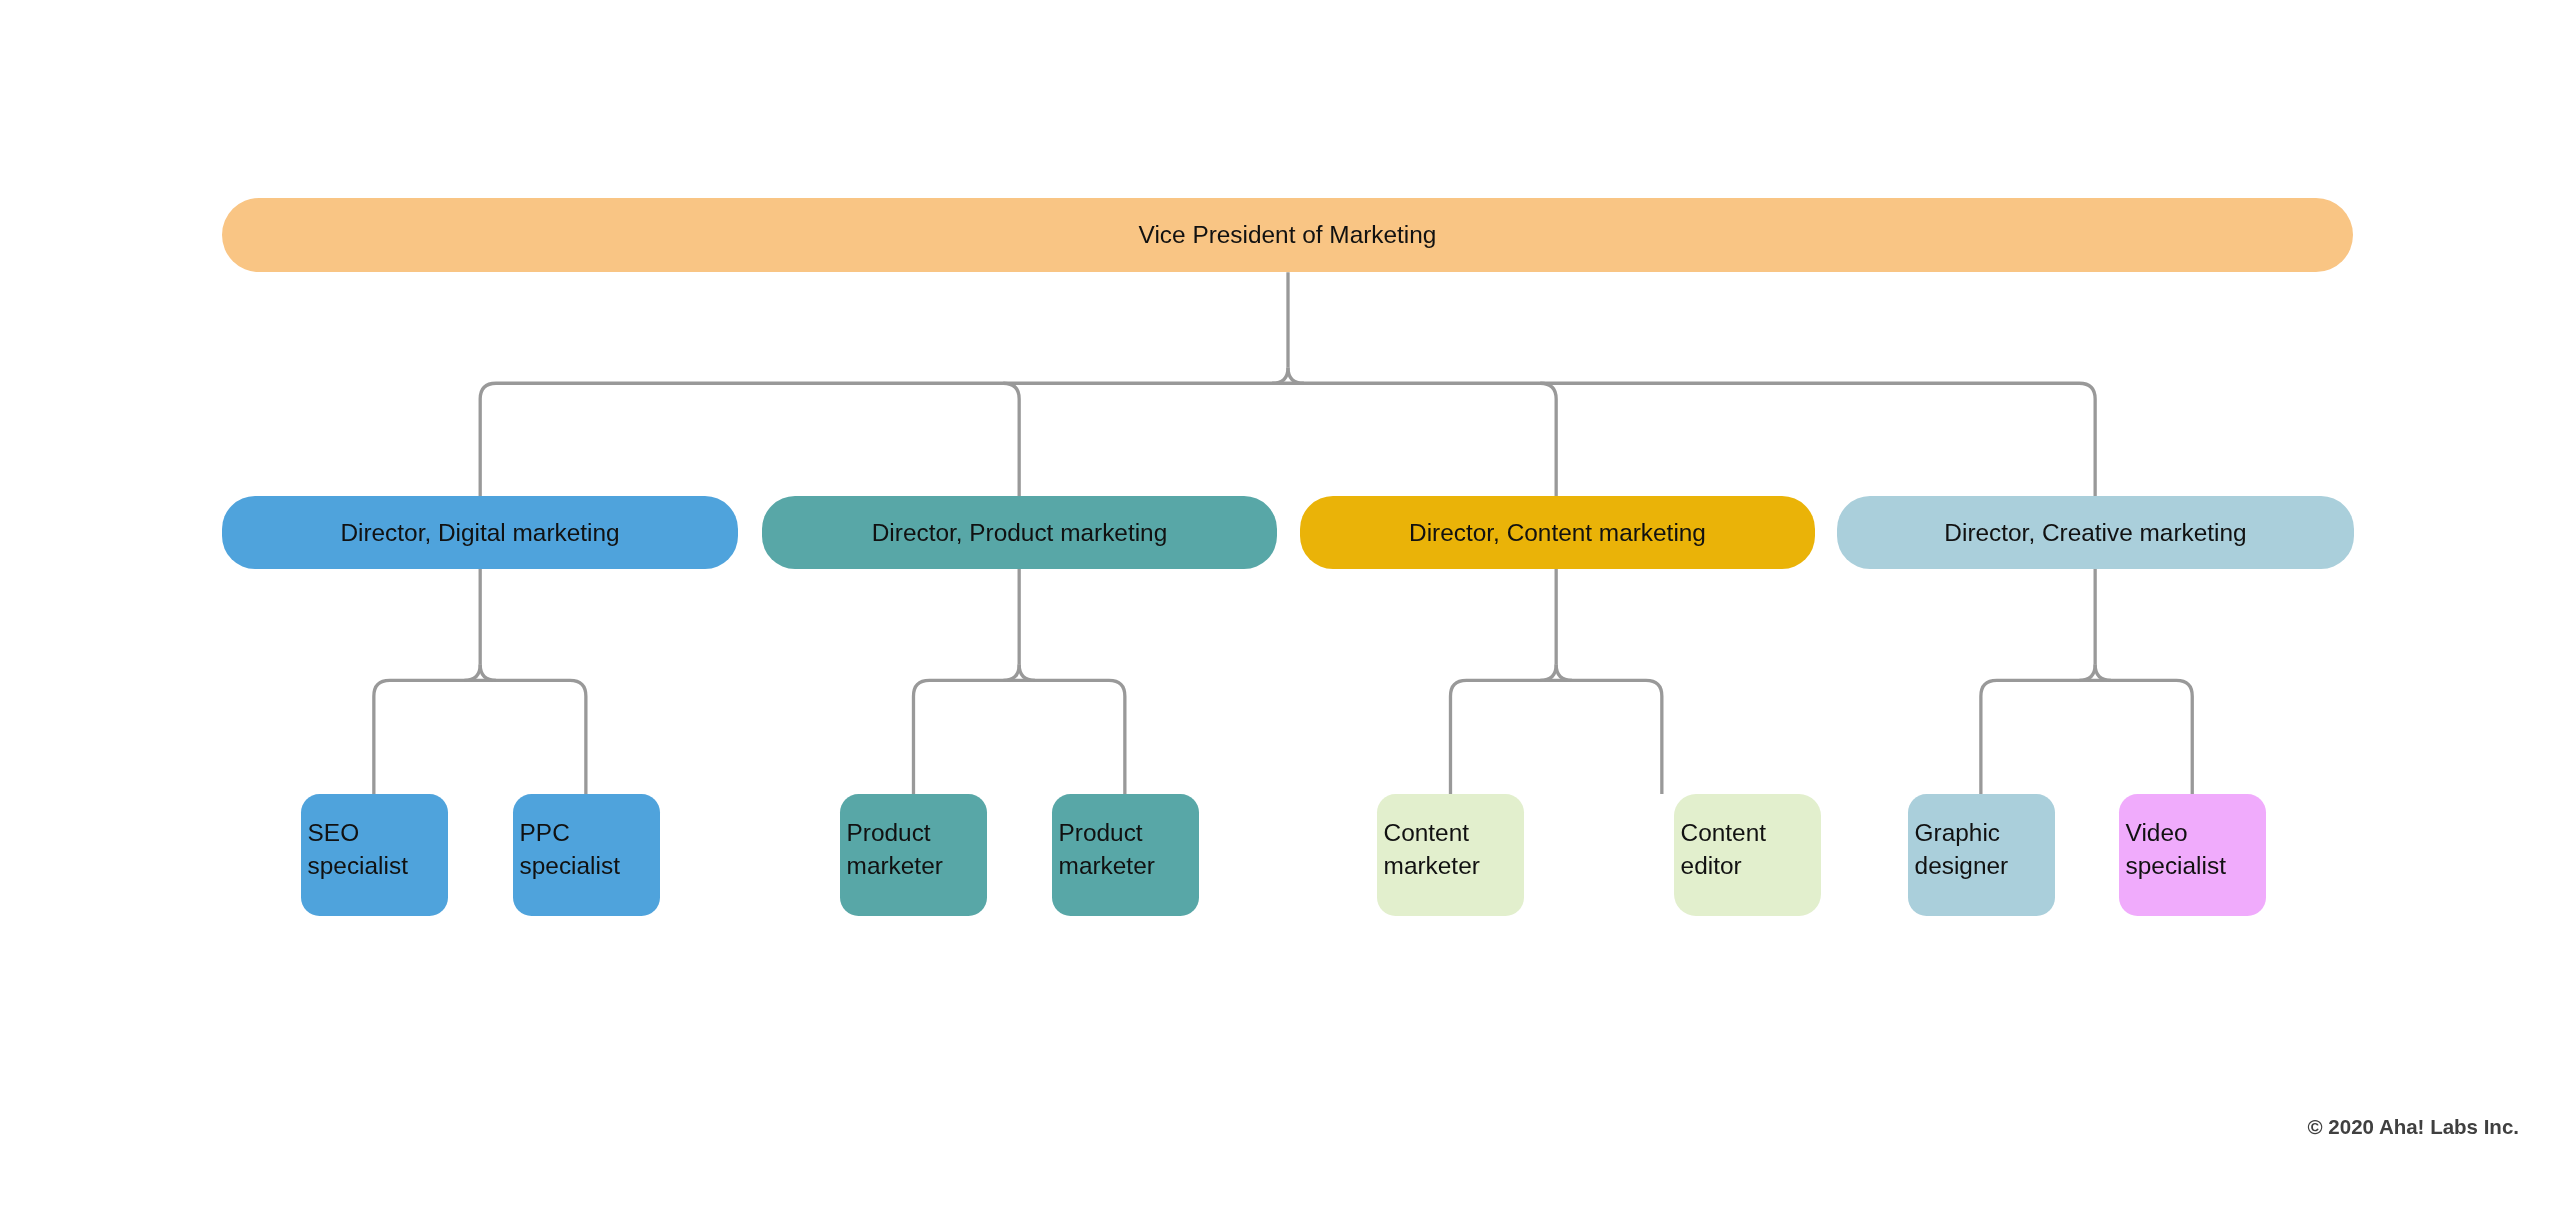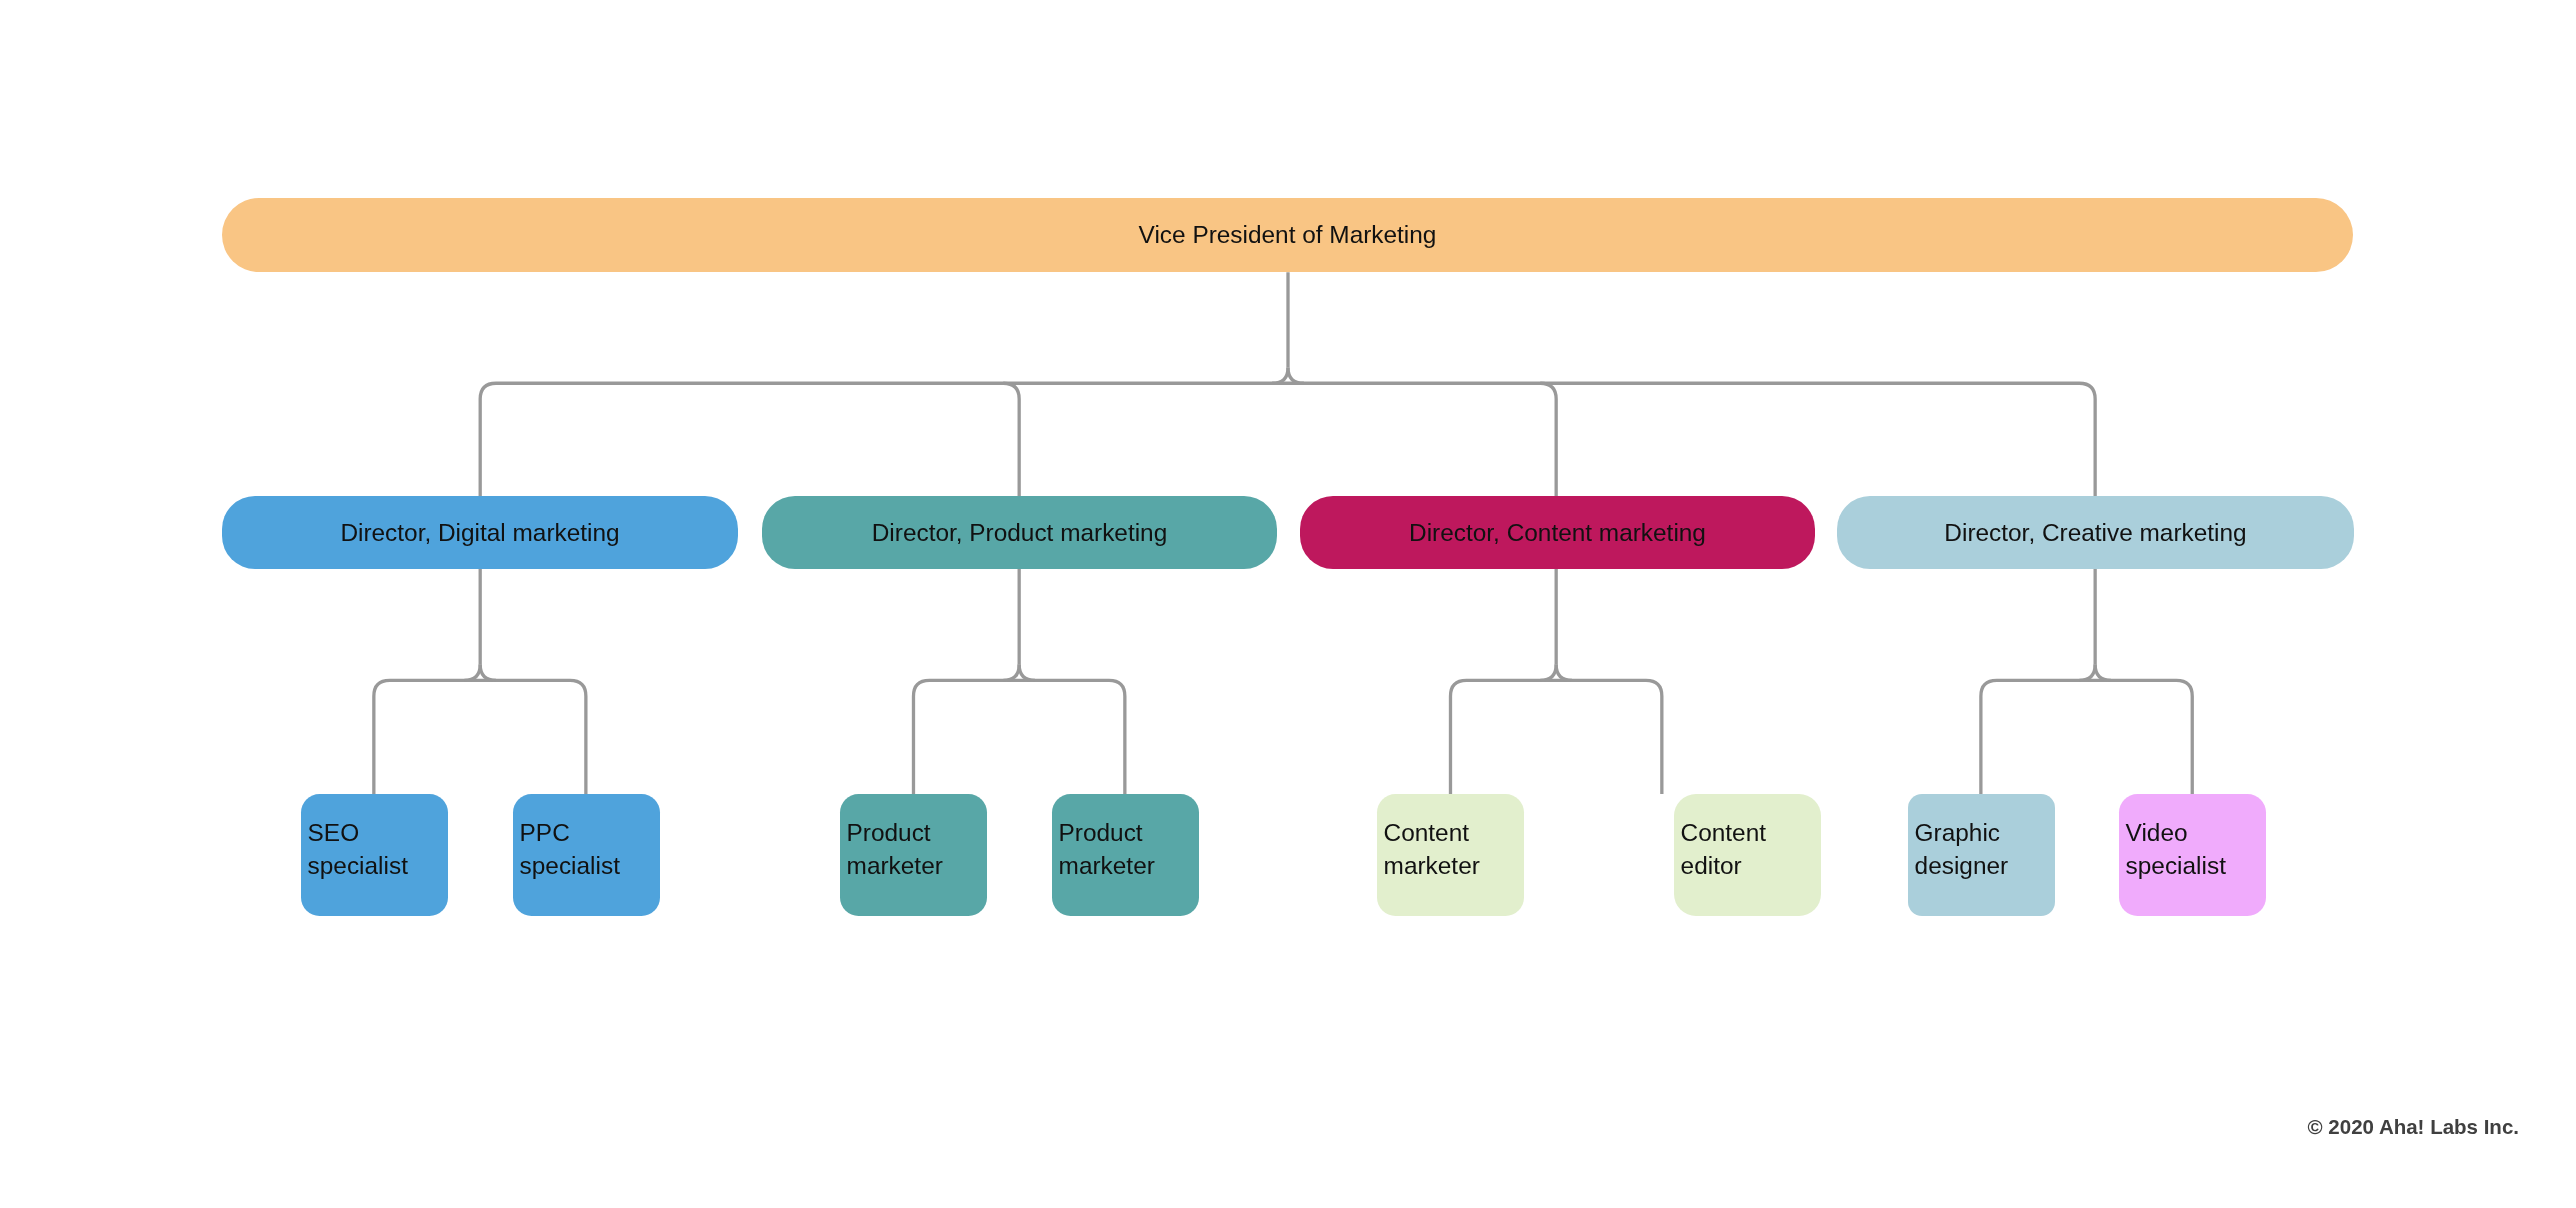--- a/index.html
+++ b/index.html
@@ -45,21 +45,21 @@
     font-size:24.4px;
     line-height:33px;
     padding:0 6.6px 12px 6.6px;
   }
   .leaf-1{left:301px;}
   .leaf-2{left:513px;}
   .leaf-3{left:840px;}
   .leaf-4{left:1052px;}
   .leaf-5{left:1377px;}
   .leaf-6{left:1674px;border-radius:22px;}
-  .leaf-7{left:1908px;border-radius:14px;}
+  .leaf-7{left:1908px;}
   .leaf-8{left:2119px;}
   .copyright{
     position:absolute;
     top:1115px;
     right:57px;
     font-size:20.5px;
     font-weight:bold;
   }
 </style>
 </head>
@@ -98,21 +98,21 @@
       <path d="M 3172 861 L 3172 1006"></path>
       <path d="M 3148 1030 Q 3172 1030 3172 1006"></path>
       <path d="M 3196 1030 Q 3172 1030 3172 1006"></path>
     </g>
   </svg>
 
   <div class="node root-node" style="background-color: rgb(249, 197, 132);">Vice President of Marketing</div>
 
   <div class="node director-node dir-1" style="background-color: rgb(79, 163, 220);">Director, Digital marketing</div>
   <div class="node director-node dir-2" style="background-color: rgb(88, 167, 167);">Director, Product marketing</div>
-  <div class="node director-node dir-3" style="background-color: #be185d;">Director, Content marketing</div>
+  <div class="node director-node dir-3" style="background-color: #eab308;">Director, Content marketing</div>
   <div class="node director-node dir-4" style="background-color: rgb(170, 207, 219);">Director, Creative marketing</div>
 
   <div class="node leaf-node leaf-1" style="background-color: rgb(79, 163, 220);">SEO specialist</div>
   <div class="node leaf-node leaf-2" style="background-color: rgb(79, 163, 220);">PPC specialist</div>
   <div class="node leaf-node leaf-3" style="background-color: rgb(88, 167, 167);">Product marketer</div>
   <div class="node leaf-node leaf-4" style="background-color: rgb(88, 167, 167);">Product marketer</div>
   <div class="node leaf-node leaf-5" style="background-color: rgb(226, 239, 205);">Content marketer</div>
   <div class="node leaf-node leaf-6" style="background-color: rgb(226, 239, 205);">Content editor</div>
   <div class="node leaf-node leaf-7" style="background-color: rgb(170, 207, 219);">Graphic designer</div>
   <div class="node leaf-node leaf-8" style="background-color: #f0abfc;">Video specialist</div>

